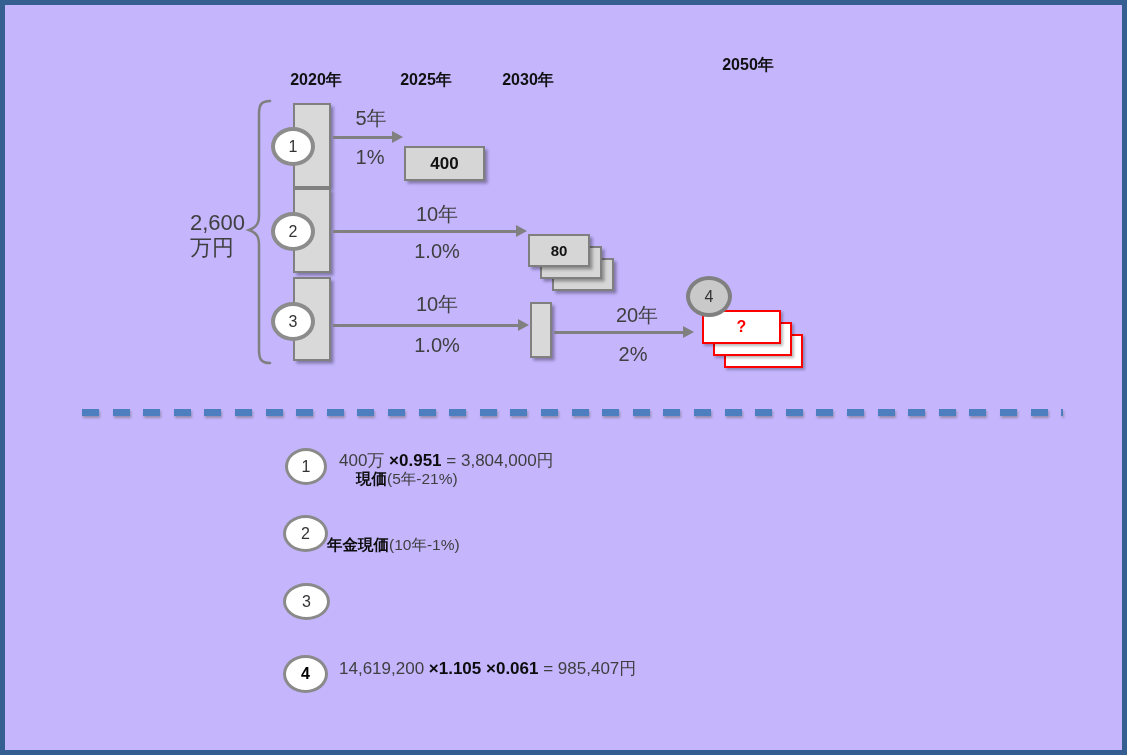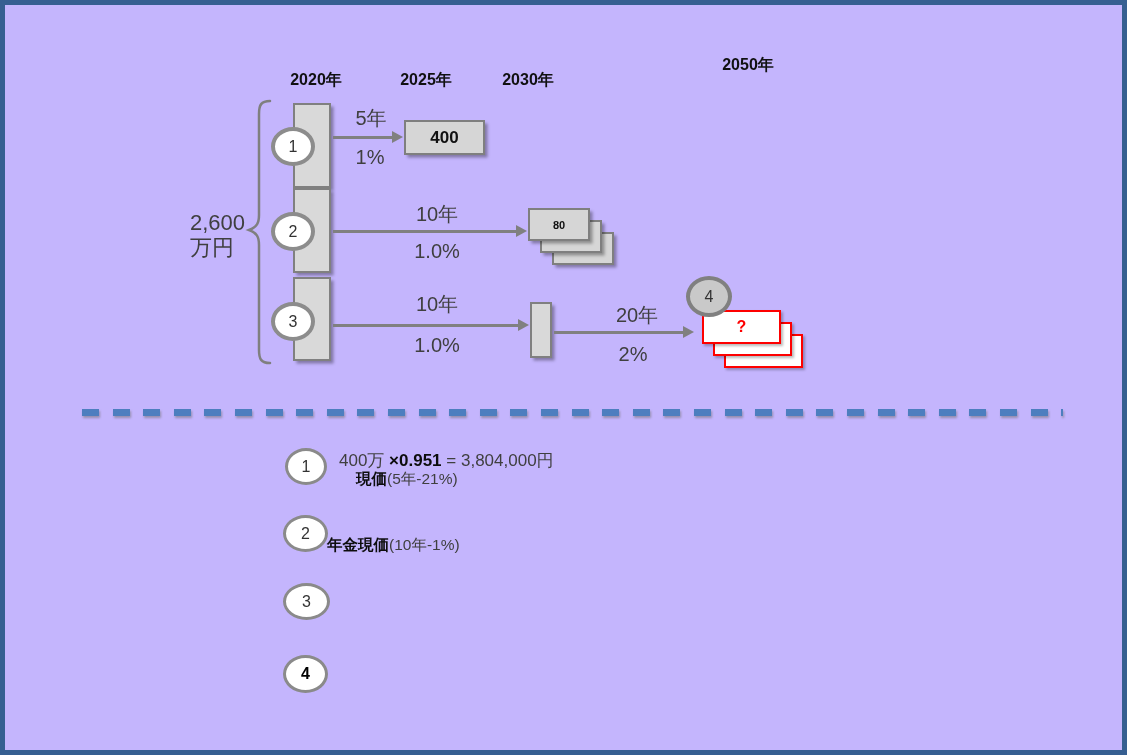--- a/index.html
+++ b/index.html
@@ -12,21 +12,21 @@
   .year{font-weight:700;font-size:16px;color:#111;width:62px;text-align:center;}
   .lbl{font-size:20px;color:#3f3f3f;width:62px;text-align:center;}
   .bar{
     background:#d9d9d9;border:2px solid #808080;box-sizing:border-box;
     box-shadow:2.5px 2.5px 3px rgba(0,0,0,0.35);
   }
   .graybox{
     background:#d6d6d6;border:2px solid #7f7f7f;box-sizing:border-box;
     box-shadow:2.5px 2.5px 3px rgba(0,0,0,0.35);
     display:flex;align-items:center;justify-content:center;
-    font-weight:700;color:#111;
+    font-weight:700;color:#111;margin-top:26px;
   }
   .node{
     background:#ffffff;border:4px solid #8c8c8c;border-radius:50%;
     box-sizing:border-box;display:flex;align-items:center;justify-content:center;
     font-size:16px;color:#333;z-index:4;
   }
   .node.filled{background:#c9c9c9;border-color:#808080;z-index:6;}
   .arrow{background:#808080;height:2.5px;z-index:1;}
   .arrow::after{
     content:"";position:absolute;right:-10px;top:50%;transform:translateY(-50%);
@@ -89,21 +89,21 @@
   <div class="abs lbl" style="left:334px;top:141px">1%</div>
   <div class="abs graybox" style="left:399px;top:115px;width:81px;height:35px;font-size:17px">
       <span>400</span>
     </div>
 
   <div class="abs arrow" style="left:328px;top:225px;width:184px"></div>
   <div class="abs lbl" style="left:401px;top:196px">10年</div>
   <div class="abs lbl" style="left:401px;top:235px">1.0%</div>
   <div class="abs graybox" style="left:547px;top:227px;width:62px;height:33px;z-index:1"></div>
   <div class="abs graybox" style="left:535px;top:215px;width:62px;height:33px;z-index:2"></div>
-  <div class="abs graybox" style="left:523px;top:203px;width:62px;height:33px;z-index:3;font-size:11px">
+  <div class="abs graybox" style="left:523px;top:203px;width:62px;height:33px;z-index:3;font-size:15px">
       <span>80</span>
     </div>
 
   <div class="abs arrow" style="left:328px;top:319px;width:186px"></div>
   <div class="abs lbl" style="left:401px;top:286px">10年</div>
   <div class="abs lbl" style="left:401px;top:329px">1.0%</div>
   <div class="abs bar" style="left:525px;top:297px;width:22px;height:56px"></div>
 
   <div class="abs arrow" style="left:549px;top:326px;width:130px"></div>
   <div class="abs lbl" style="left:601px;top:297px">20年</div>
@@ -130,14 +130,15 @@
     </div>
   <div class="calc-note" style="left:322px;top:530px"><span class="b">年金現価</span><span>(10年-1%)</span></div>
 
   <div class="calc-circle" style="left:278px;top:578px;width:47px;height:37px">
       <span>3</span>
     </div>
 
   <div class="calc-circle boldnum" style="left:278px;top:650px;width:45px;height:38px">
       <span>4</span>
     </div>
+  <div class="calc-line" style="left:334px;top:652px"><span>14,619,200 </span><span class="b">×1.105 ×0.061</span><span> = 985,407円</span></div>
 
 </div>
 
 </body></html>

